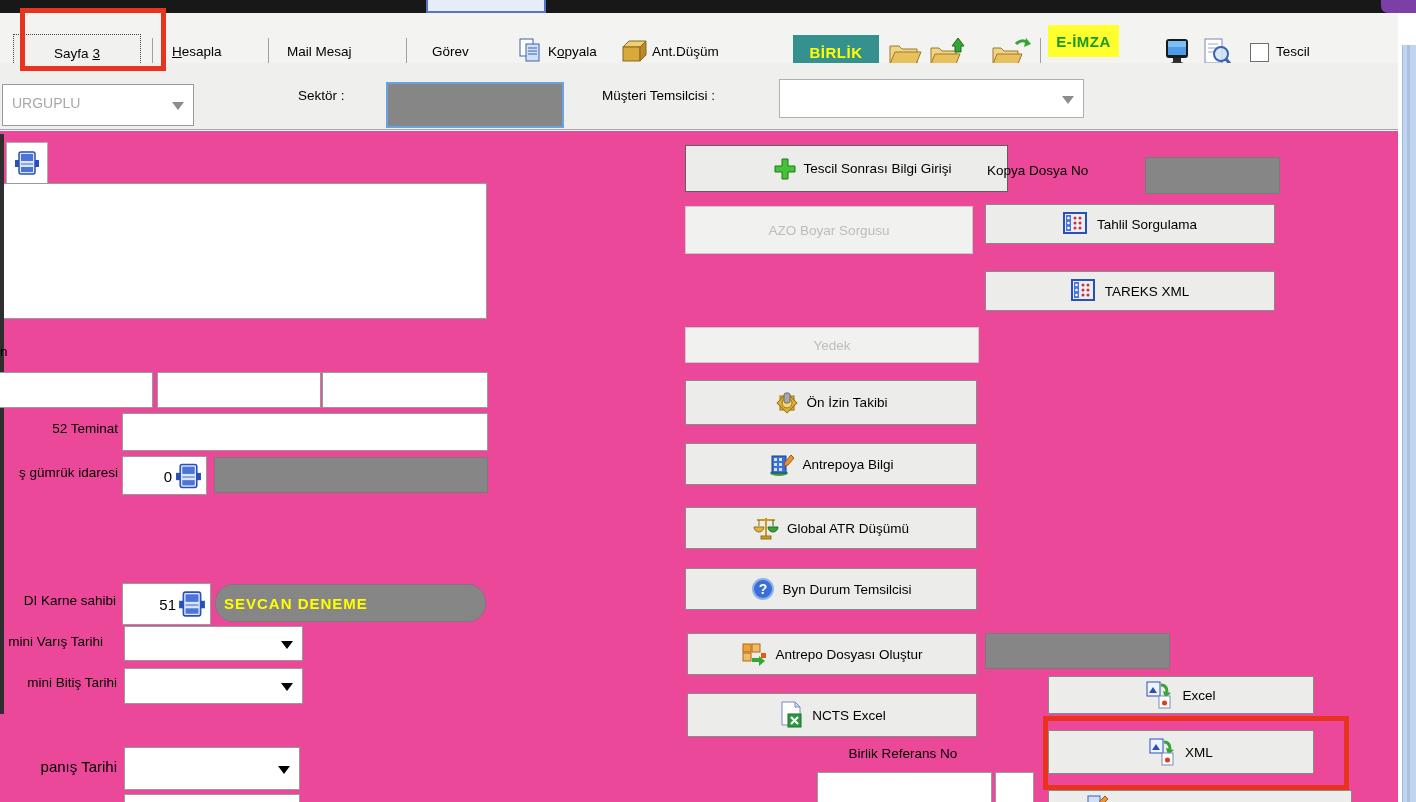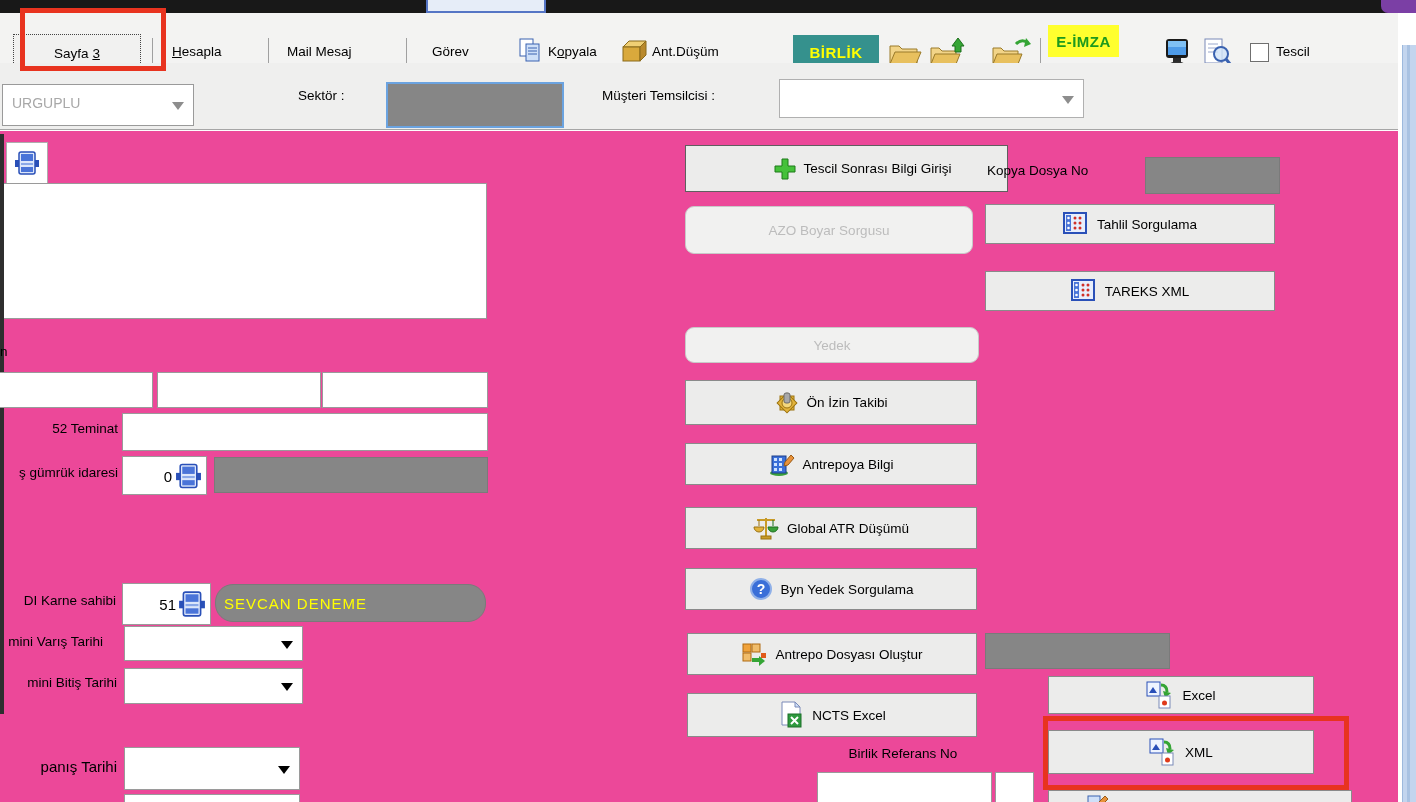--- a/index.html
+++ b/index.html
@@ -34,28 +34,28 @@
   .lbl-r{text-align:right;white-space:nowrap;}
   
   .tin{background:#fff;border:1px solid #9a9a9a;}
   .spinbox{background:#fff;border:1px solid #9a9a9a;}
   .spinbox .num{position:absolute;right:34px;top:50%;transform:translateY(-50%);font-size:15px;}
   .spinbox .ic{position:absolute;right:4px;top:50%;transform:translateY(-50%);}
   
   .btn{background:#ececeb;border:1px solid #8a8a8a;display:flex;align-items:center;justify-content:center;
     gap:8px;white-space:nowrap;cursor:default;}
   .btn.strong{border-color:#5f5f5f;padding-left:32px;}
-  .btn.disabled{color:#bcbcbc;border-color:#c9c9c9;background:#f1f1f0;border-radius:9px;}
+  .btn.disabled{color:#bcbcbc;border-color:#c9c9c9;background:#f1f1f0;}
   
   .anno{border:5px solid #e8331f;pointer-events:none;z-index:50;}
   .dark-edge{left:0;top:134px;width:4px;height:580px;background:#2e2e2e;}
   .right-margin{left:1398px;top:13px;width:18px;height:789px;background:#fff;}
   .blue-strip{left:1402px;top:45px;width:14px;height:757px;background:#c3d5ee;border-left:1px solid #9db9dd;}
   .blue-strip-line{left:1407px;top:45px;width:3px;height:757px;background:#a9c2e2;}
-  .yellowtxt{color:#ffff00;font-weight:normal;font-size:15px;letter-spacing:1px;border-radius:18px;}
+  .yellowtxt{color:#ffff00;font-weight:bold;font-size:15px;letter-spacing:1px;border-radius:18px;}
   svg{display:block;}
 </style>
 </head>
 <body>
 
 <div id="screen">
 
   <div class="abs top-strip"></div>
   <div class="abs tab-frag"></div>
   <div class="abs purple-frag"></div>
@@ -332,21 +332,21 @@
     <span>Global ATR Düşümü</span>
   </div>
 
   <div class="abs btn" style="left:685px;top:568px;width:290px;height:40px">
     <span>
       <svg width="24" height="24" viewBox="0 0 24 24">
         <circle cx="12" cy="12" r="10" fill="#3a6fd8" stroke="#8fb0e8" stroke-width="2"></circle>
         <text x="12" y="17" text-anchor="middle" font-size="14" font-family="Liberation Sans, sans-serif" font-weight="bold" fill="#ffffff">?</text>
       </svg>
     </span>
-    <span>Byn Yedek Sorgulama</span>
+    <span>Byn Durum Temsilcisi</span>
   </div>
 
   <div class="abs btn" style="left:687px;top:633px;width:288px;height:40px">
     <span>
       <svg width="26" height="24" viewBox="0 0 26 24">
         <rect x="2" y="2" width="8" height="8" fill="#f0a23a" stroke="#b06a10"></rect>
         <rect x="11" y="2" width="8" height="8" fill="#f0bc6a" stroke="#b06a10"></rect>
         <rect x="2" y="11" width="8" height="8" fill="#f0bc6a" stroke="#b06a10"></rect>
         <rect x="20" y="11" width="5" height="5" fill="#e05a1a"></rect>
         <path d="M11 18 L18 18" stroke="#35a535" stroke-width="4"></path>

